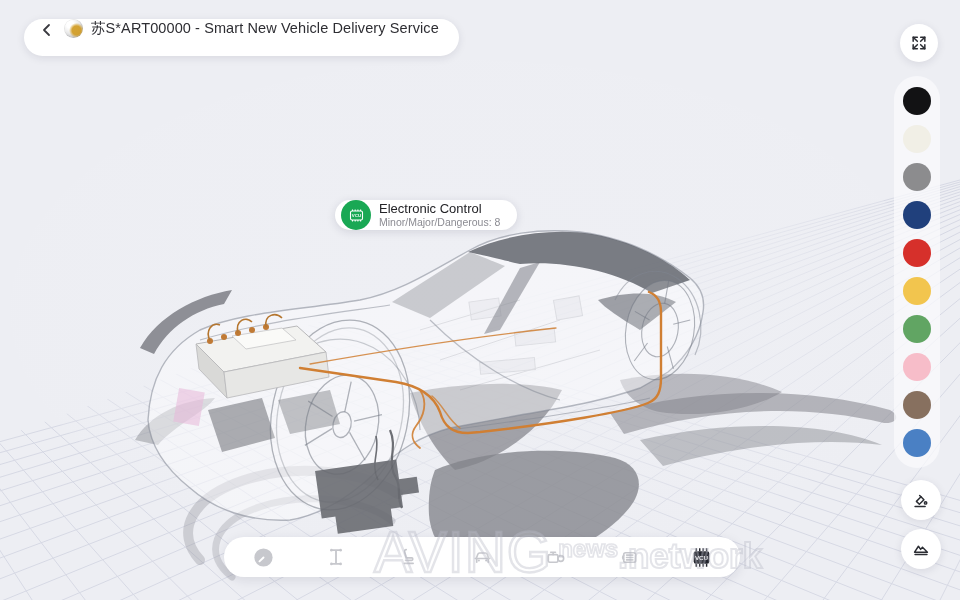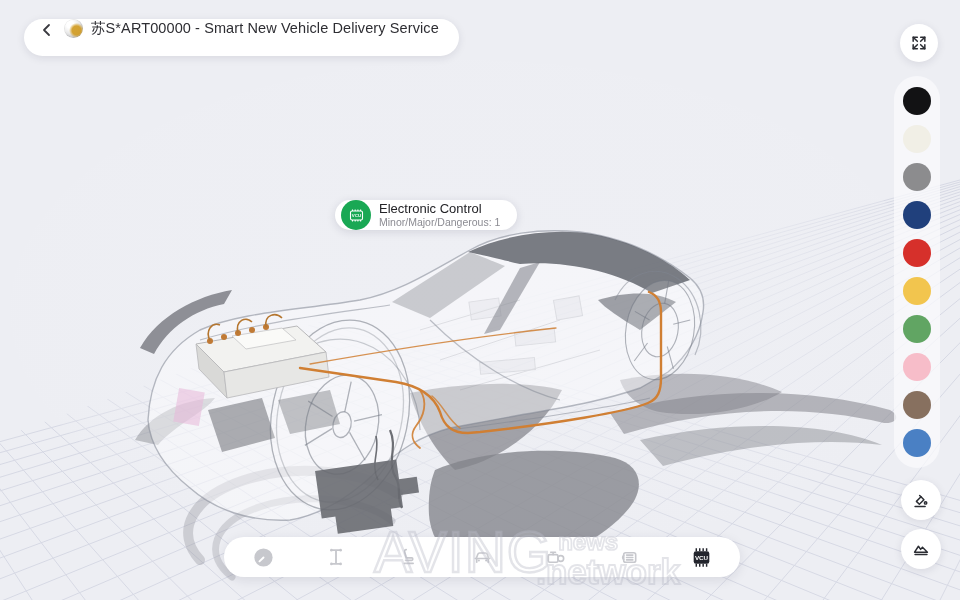--- a/index.html
+++ b/index.html
@@ -69,21 +69,21 @@
   .tb-item{width:26px;height:26px;display:flex;align-items:center;justify-content:center;cursor:pointer;border:none;background:none;padding:0;}
   
   .watermark{
     position:absolute;left:374px;top:524px;z-index:50;pointer-events:none;
     display:flex;align-items:flex-start;opacity:.6;user-select:none;
   }
   .wm-big{
     font-size:57px;line-height:1;font-weight:400;letter-spacing:1px;
     color:rgba(255,255,255,.18);-webkit-text-stroke:2.4px rgba(184,186,198,.65);
   }
-  .wm-col{display:flex;flex-direction:column;margin-left:-16px;margin-top:7px;}
+  .wm-col{display:flex;flex-direction:row;margin-left:-16px;margin-top:14px;}
   .wm-news{
     font-size:24px;line-height:.95;font-weight:700;margin-left:22px;
     color:rgba(255,255,255,.18);-webkit-text-stroke:1.7px rgba(184,186,198,.65);
   }
   .wm-net{
     font-size:35px;line-height:1;font-weight:700;
     color:rgba(255,255,255,.18);-webkit-text-stroke:2px rgba(184,186,198,.65);
   }
 </style>
 </head>
@@ -314,21 +314,21 @@
 <div class="tooltip">
   <span class="tooltip-badge" id="tooltip-badge" style="background: rgb(25, 168, 84);">
     <svg width="17" height="15" viewBox="0 0 17 15" fill="none">
       <rect x="2.5" y="3" width="12" height="9" rx="1.6" stroke="#ffffff" stroke-width="1.1"></rect>
       <path d="M4.5 3V1.4 M7.2 3V1.4 M9.9 3V1.4 M12.6 3V1.4 M4.5 13.6V12 M7.2 13.6V12 M9.9 13.6V12 M12.6 13.6V12" stroke="#ffffff" stroke-width="1.1"></path>
       <text x="8.5" y="9.4" text-anchor="middle" font-size="4.4" font-weight="bold" fill="#ffffff" font-family="Liberation Sans, sans-serif">VCU</text>
     </svg>
   </span>
   <span class="tooltip-texts">
     <span class="tooltip-title">Electronic Control</span>
-    <span class="tooltip-sub">Minor/Major/Dangerous: 1</span>
+    <span class="tooltip-sub">Minor/Major/Dangerous: 8</span>
   </span>
 </div>
 
 <div class="toolbar">
   <button class="tb-item">
     <svg width="23" height="23" viewBox="0 0 24 24">
       <circle cx="12" cy="12" r="9.5" fill="#c7c8cd"></circle>
       <path d="M12 12 L7.8 16" stroke="#ffffff" stroke-width="2" stroke-linecap="round"></path>
     </svg>
   </button>

